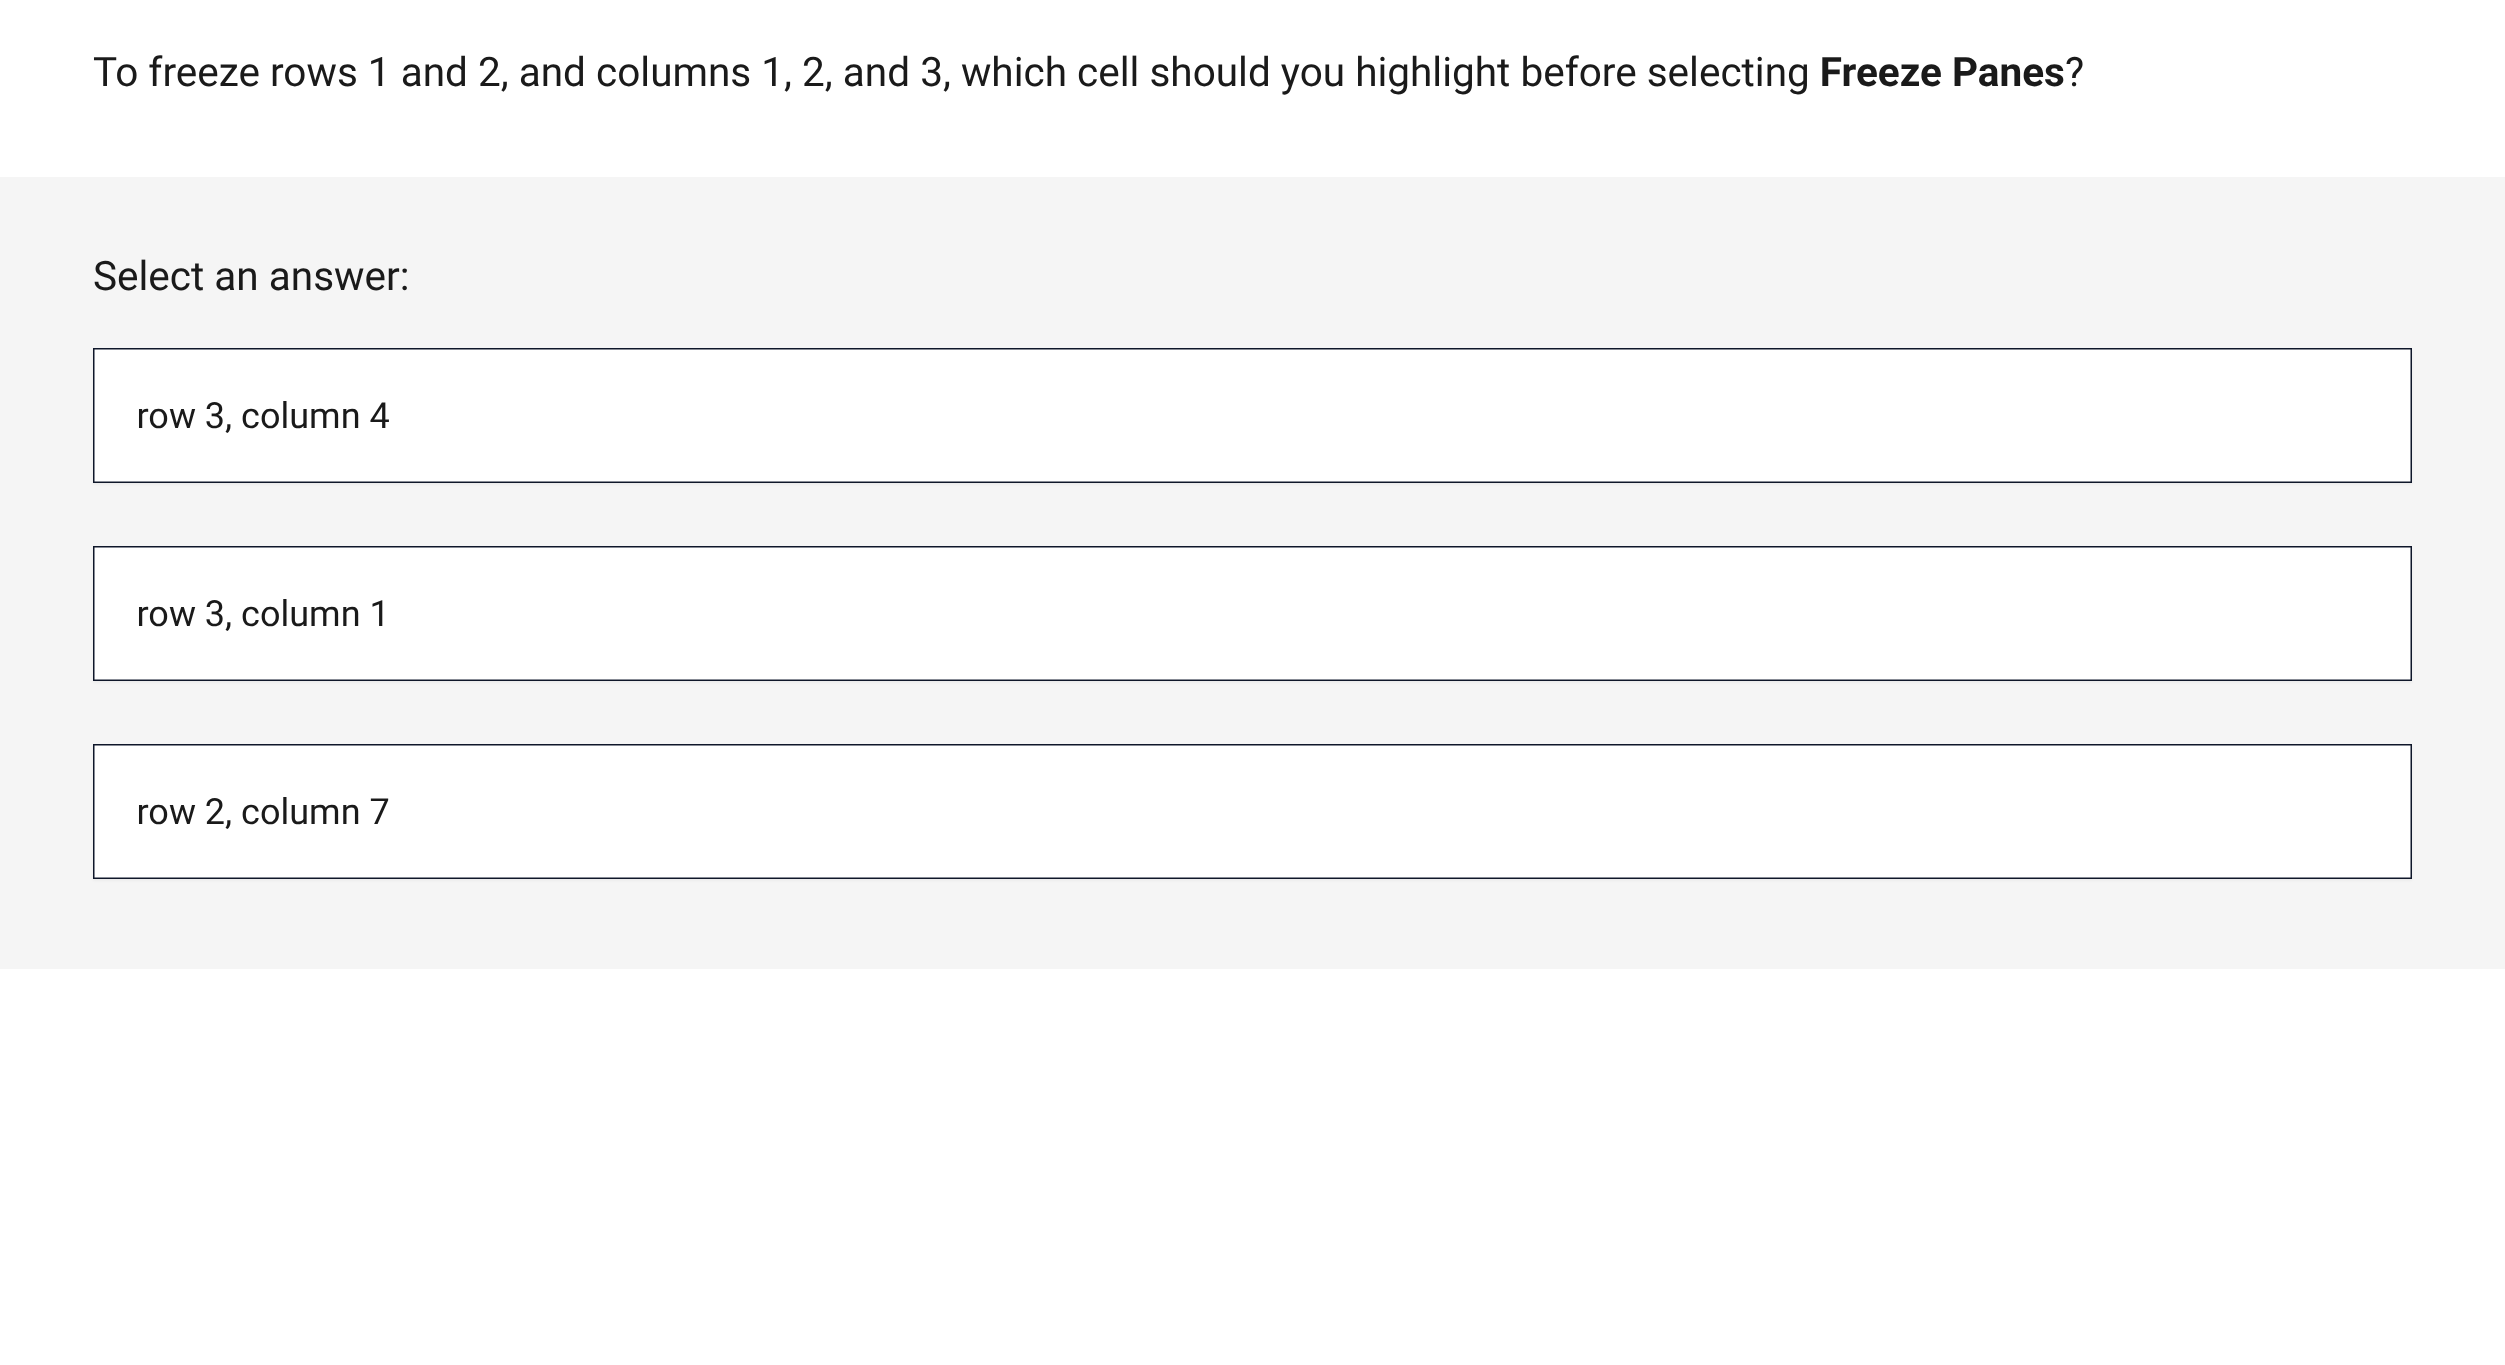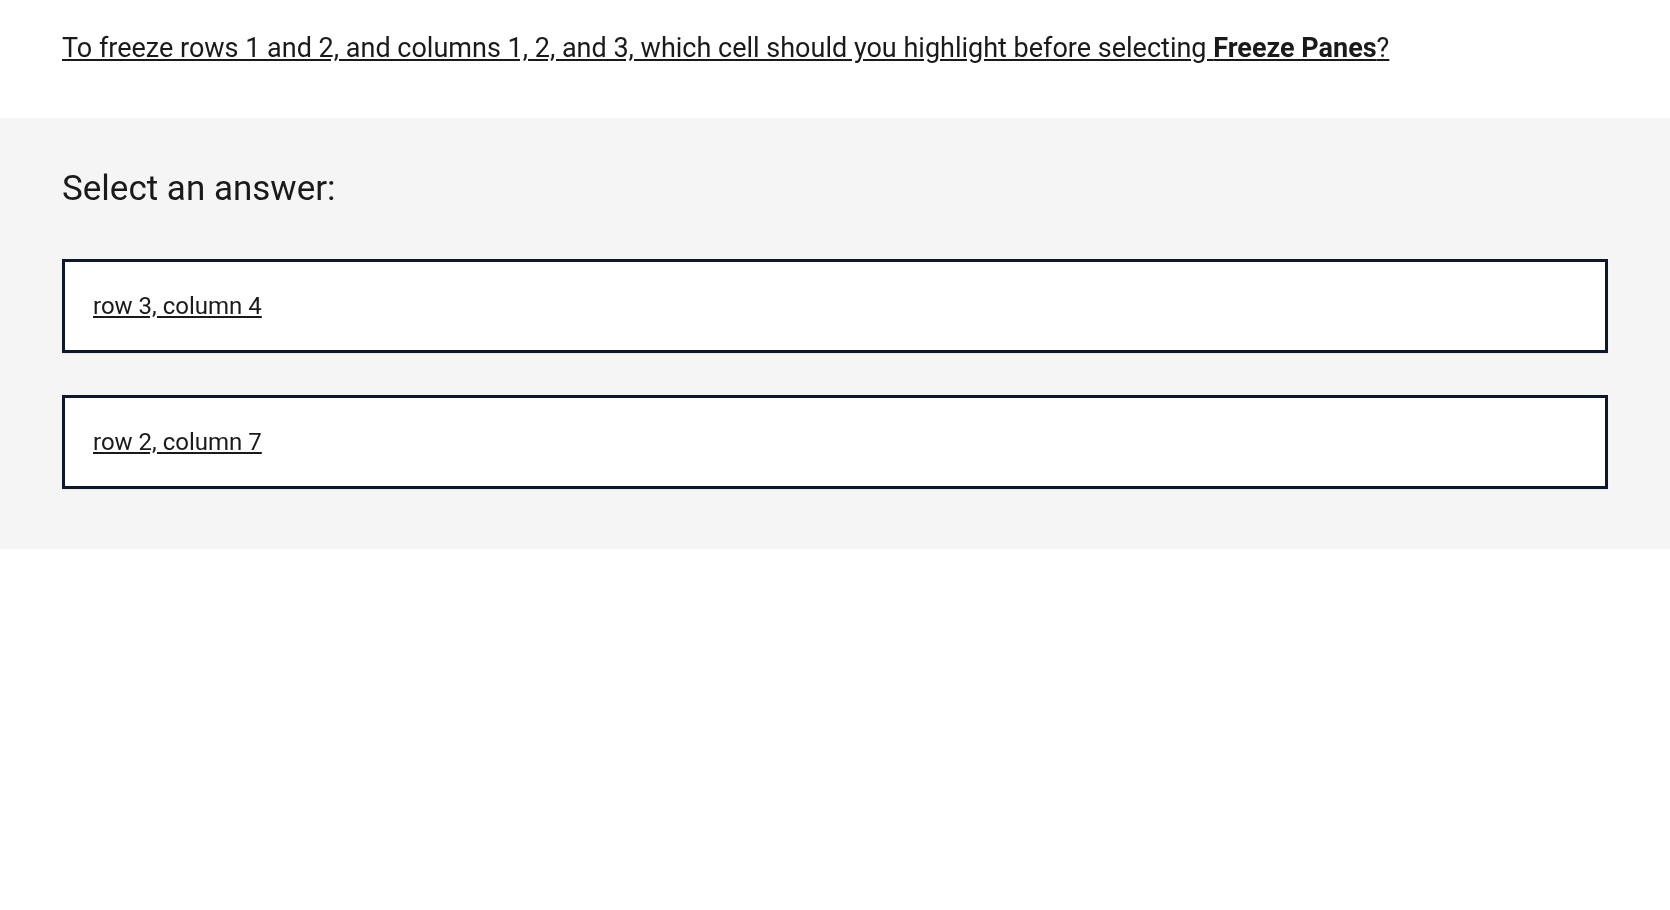--- a/index.html
+++ b/index.html
@@ -18,49 +18,47 @@
     .question-section {
       background: #ffffff;
       padding: 28px 62px 48px 62px;
     }
     
     .question-text {
       font-size: 27px;
       line-height: 1.55;
       color: #1a1a1a;
       font-weight: 400;
-      text-decoration: underline;
     }
     
     .question-text .bold {
       font-weight: 700;
     }
     
     .answers-section {
       background: #f5f5f5;
       padding: 50px 62px 60px 62px;
     }
     
     .answers-prompt {
-      font-size: 35px;
+      font-size: 27px;
       color: #1a1a1a;
       font-weight: 400;
-      margin-bottom: 50px;
+      margin-bottom: 32px;
     }
     
     .answer-option {
       background: #ffffff;
-      border: 3px solid #0f172a;
+      border: 1px solid #0f172a;
       padding: 30px 28px;
       font-size: 24px;
       color: #1a1a1a;
       margin-bottom: 42px;
       cursor: pointer;
       box-shadow: 0 1px 2px rgba(0,0,0,0.05);
-      text-decoration: underline;
     }
     
     .answer-option:last-child {
       margin-bottom: 0;
     }
   </style>
 </head>
 <body>
 
 <div class="question-section">
@@ -69,18 +67,21 @@
   </p>
 </div>
 
 <div class="answers-section">
   <p class="answers-prompt">Select an answer:</p>
 
   <div class="answer-option">
     <span>row 3, column 4</span>
   </div>
 
+  <div class="answer-option">
+    <span>row 3, column 1</span>
+  </div>
 
   <div class="answer-option">
     <span>row 2, column 7</span>
   </div>
 
 </div>
 
 </body></html>

